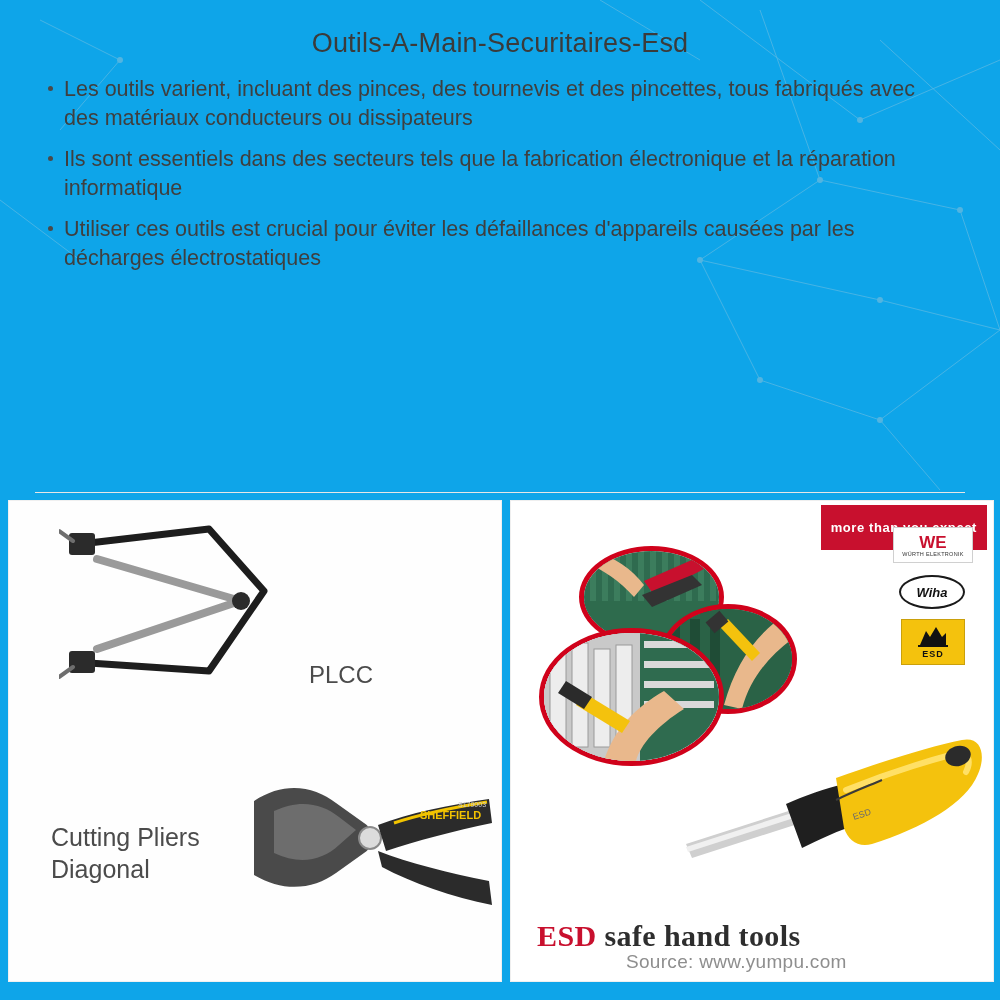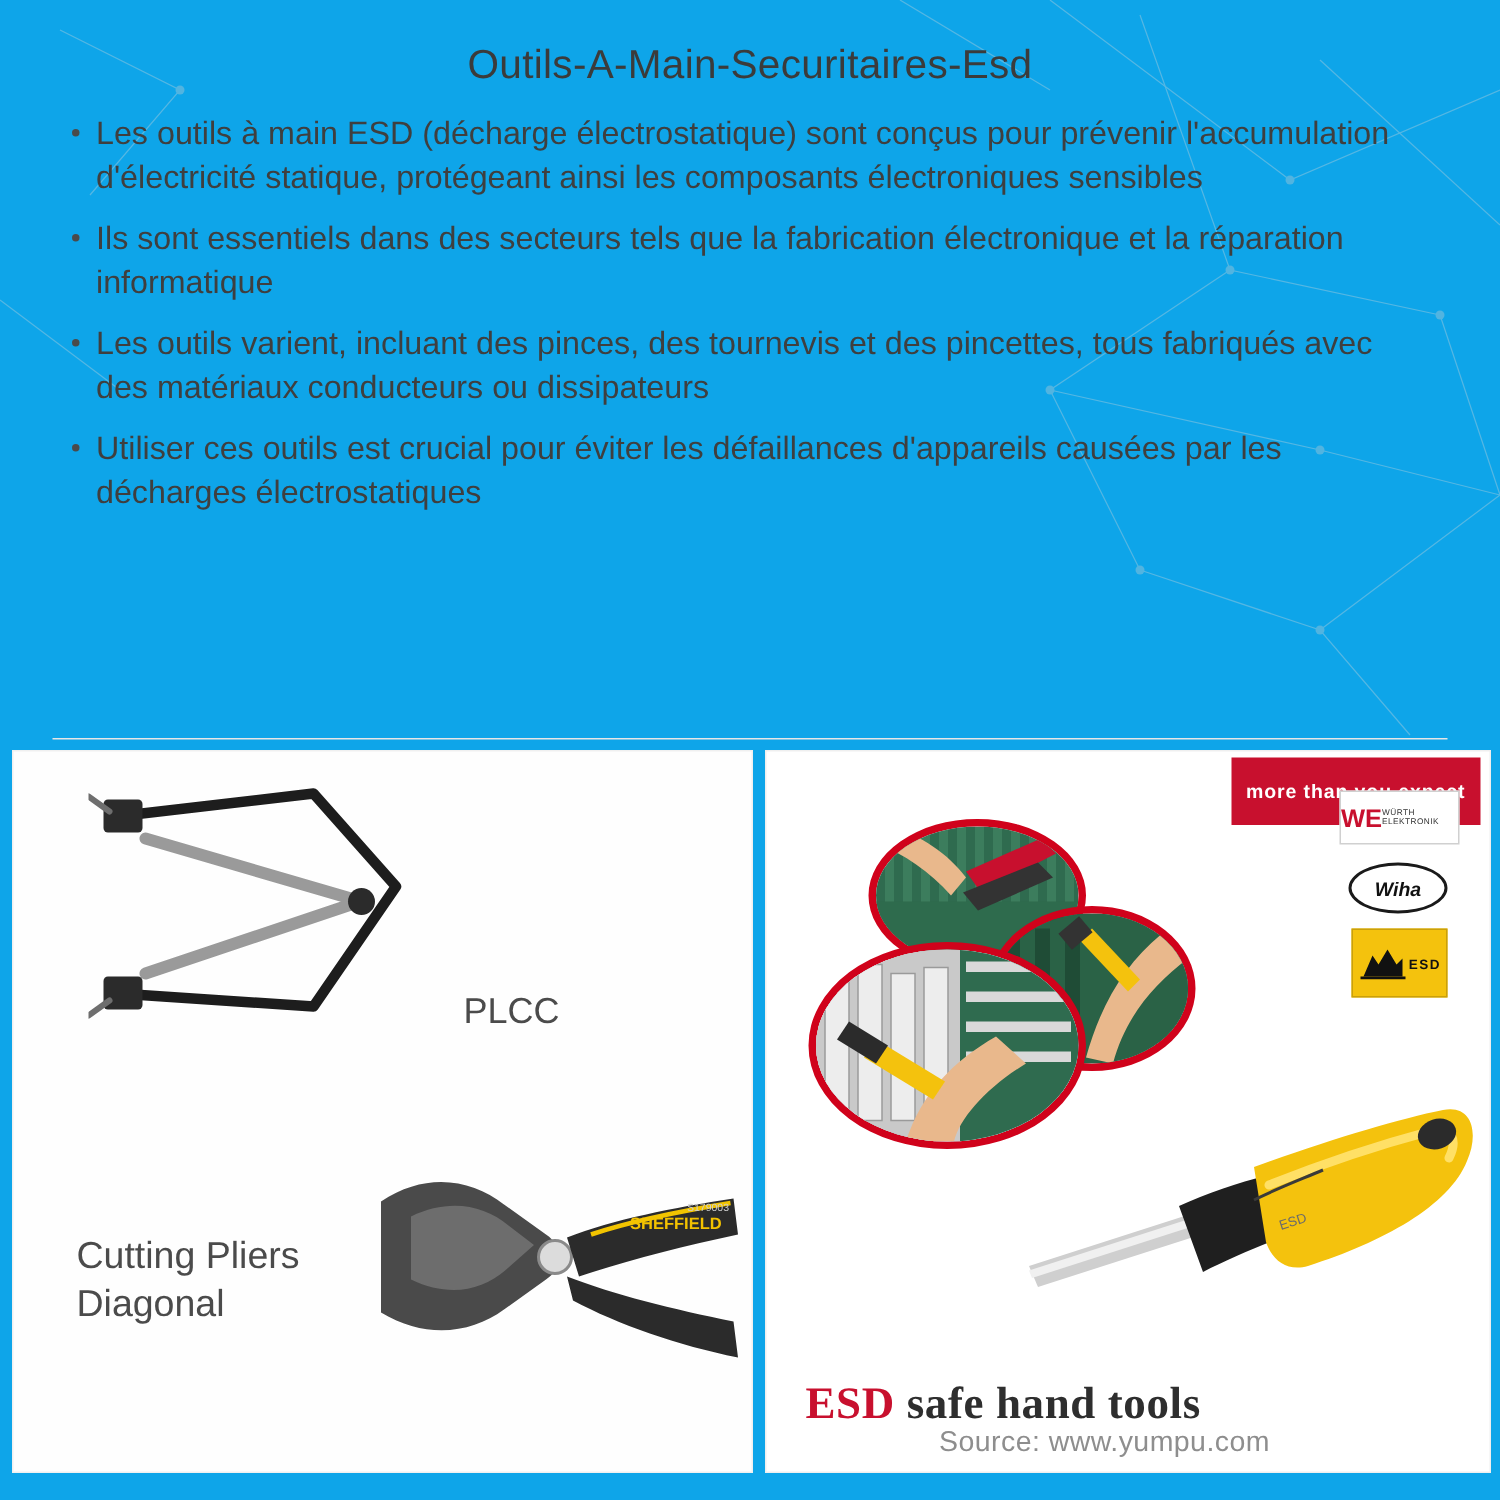--- a/index.html
+++ b/index.html
@@ -140,21 +140,21 @@
     padding: 15px 10px;
     font-weight: bold;
   }
   .logo-box {
     position: absolute;
     background: #ffffff;
     border: 1.5px solid #d8d8d8;
     display: flex;
     align-items: center;
     justify-content: center;
-    flex-direction: row;
+    flex-direction: column;
   }
   .logo-we {
     right: 20px; top: 26px; width: 78px; height: 34px;
     border-color: #d0d0d0;
   }
   .logo-we .we-mark {
     font-family: "Liberation Sans", sans-serif;
     font-weight: bold;
     color: #c8102e;
     font-size: 17px;
@@ -245,23 +245,22 @@
       <circle cx="880" cy="300" r="3"></circle>
       <circle cx="760" cy="380" r="3"></circle>
       <circle cx="880" cy="420" r="3"></circle>
       <circle cx="120" cy="60" r="3"></circle>
     </g>
   </svg>
 
   <div class="text-section">
     <div class="title">Outils-A-Main-Securitaires-Esd</div>
     <ul class="bullets">
-      <li><span class="dot"></span><span>Les outils à main ESD (décharge électrostatique) sont conçus pour prévenir l'accumulation d'électricité statique, protégeant ainsi les composants électroniques sensibles</span></li>
+      <li><span class="dot"></span><span>Les outils varient, incluant des pinces, des tournevis et des pincettes, tous fabriqués avec des matériaux conducteurs ou dissipateurs</span></li>
       <li><span class="dot"></span><span>Ils sont essentiels dans des secteurs tels que la fabrication électronique et la réparation informatique</span></li>
-      <li><span class="dot"></span><span>Les outils varient, incluant des pinces, des tournevis et des pincettes, tous fabriqués avec des matériaux conducteurs ou dissipateurs</span></li>
       <li><span class="dot"></span><span>Utiliser ces outils est crucial pour éviter les défaillances d'appareils causées par les décharges électrostatiques</span></li>
     </ul>
   </div>
 
   <div class="divider"></div>
 
   <div class="images-row">
 
     <div class="img-card img-left">
 

